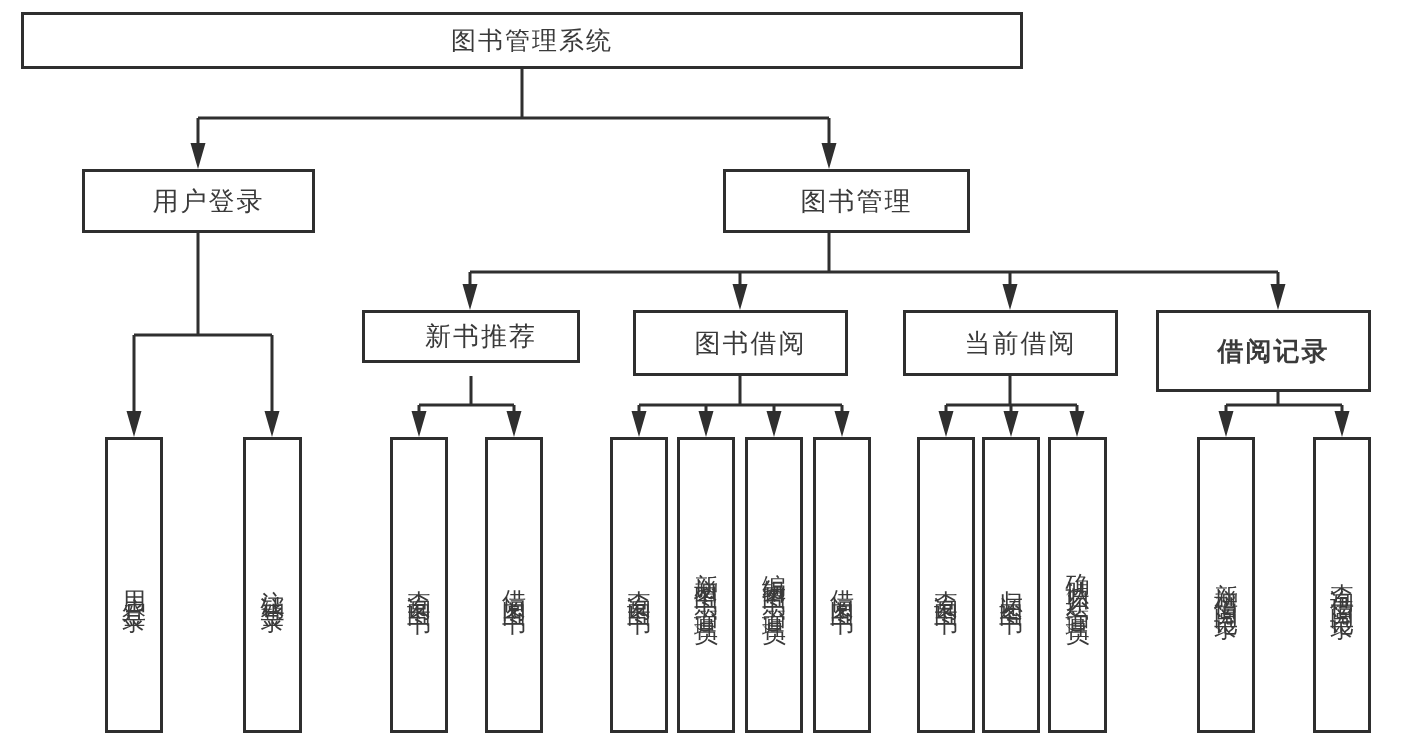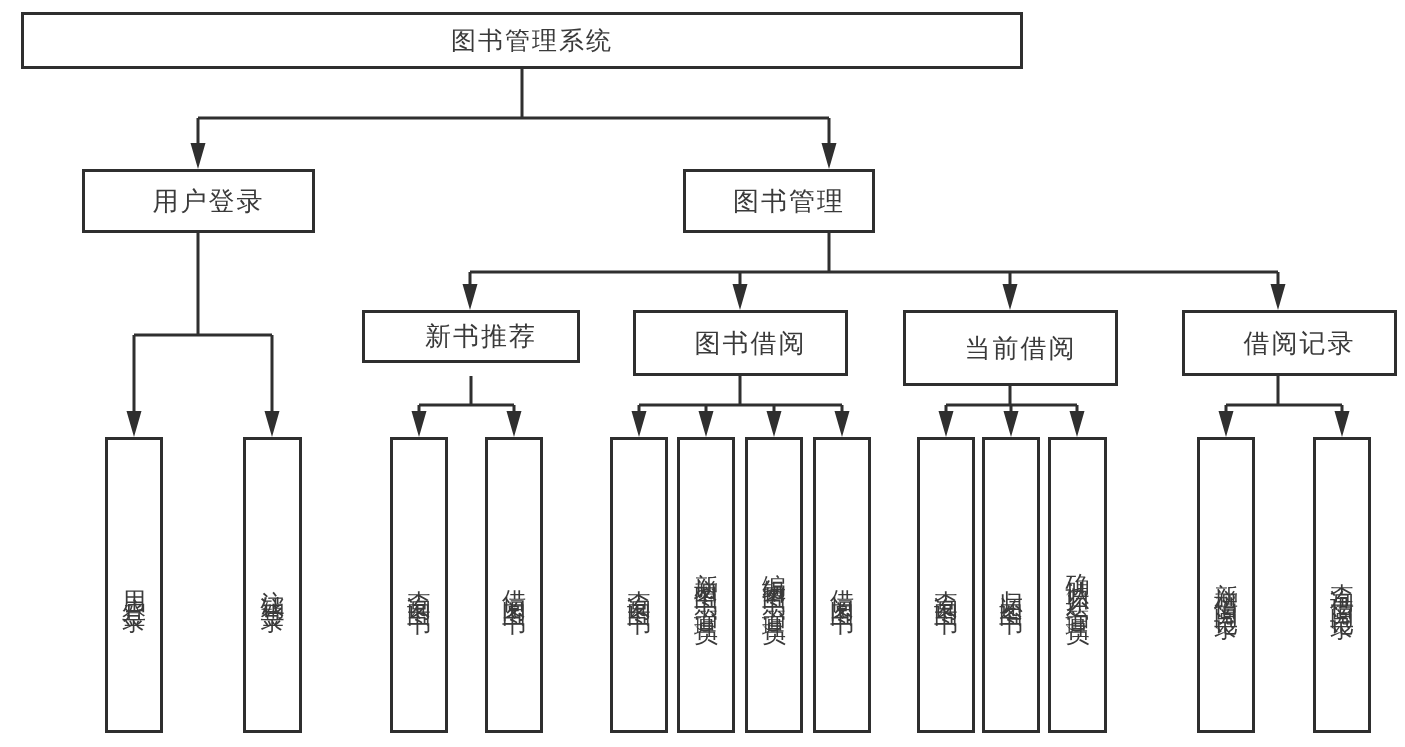--- a/index.html
+++ b/index.html
@@ -35,25 +35,25 @@
     top:712px;right:6px;
     font-size:21px;
     color:#a8a8a8;
     letter-spacing:1px;
     z-index:10;
     pointer-events:none;
   }
   
   #n-root   {left:21px;  top:12px;  width:1002px;height:57px;}
   #n-login  {left:82px;  top:169px; width:233px; height:64px;}
-  #n-mgmt   {left:683px; top:169px; width:192px; height:64px;}
+  #n-mgmt   {left:723px; top:169px; width:247px; height:64px;}
   #n-newbook{left:362px; top:310px; width:218px; height:53px;}
   #n-borrow {left:633px; top:310px; width:215px; height:66px;}
-  #n-current{left:903px; top:310px; width:215px; height:76px;}
-  #n-records{left:1182px;top:310px; width:215px; height:66px;}
+  #n-current{left:903px; top:310px; width:215px; height:66px;}
+  #n-records{left:1156px;top:310px; width:215px; height:82px;font-weight:bold;}
   .vbox{top:437px;width:58px;height:296px;}
   #v-login1{left:105px;} #v-login2{left:243px;width:59px;}
   #v-nb1{left:390px;}    #v-nb2{left:485px;}
   #v-br1{left:610px;}    #v-br2{left:677px;} #v-br3{left:745px;} #v-br4{left:813px;}
   #v-cu1{left:917px;}    #v-cu2{left:982px;} #v-cu3{left:1048px;width:59px;}
   #v-re1{left:1197px;}   #v-re2{left:1313px;}
 </style>
 </head>
 <body>
 

